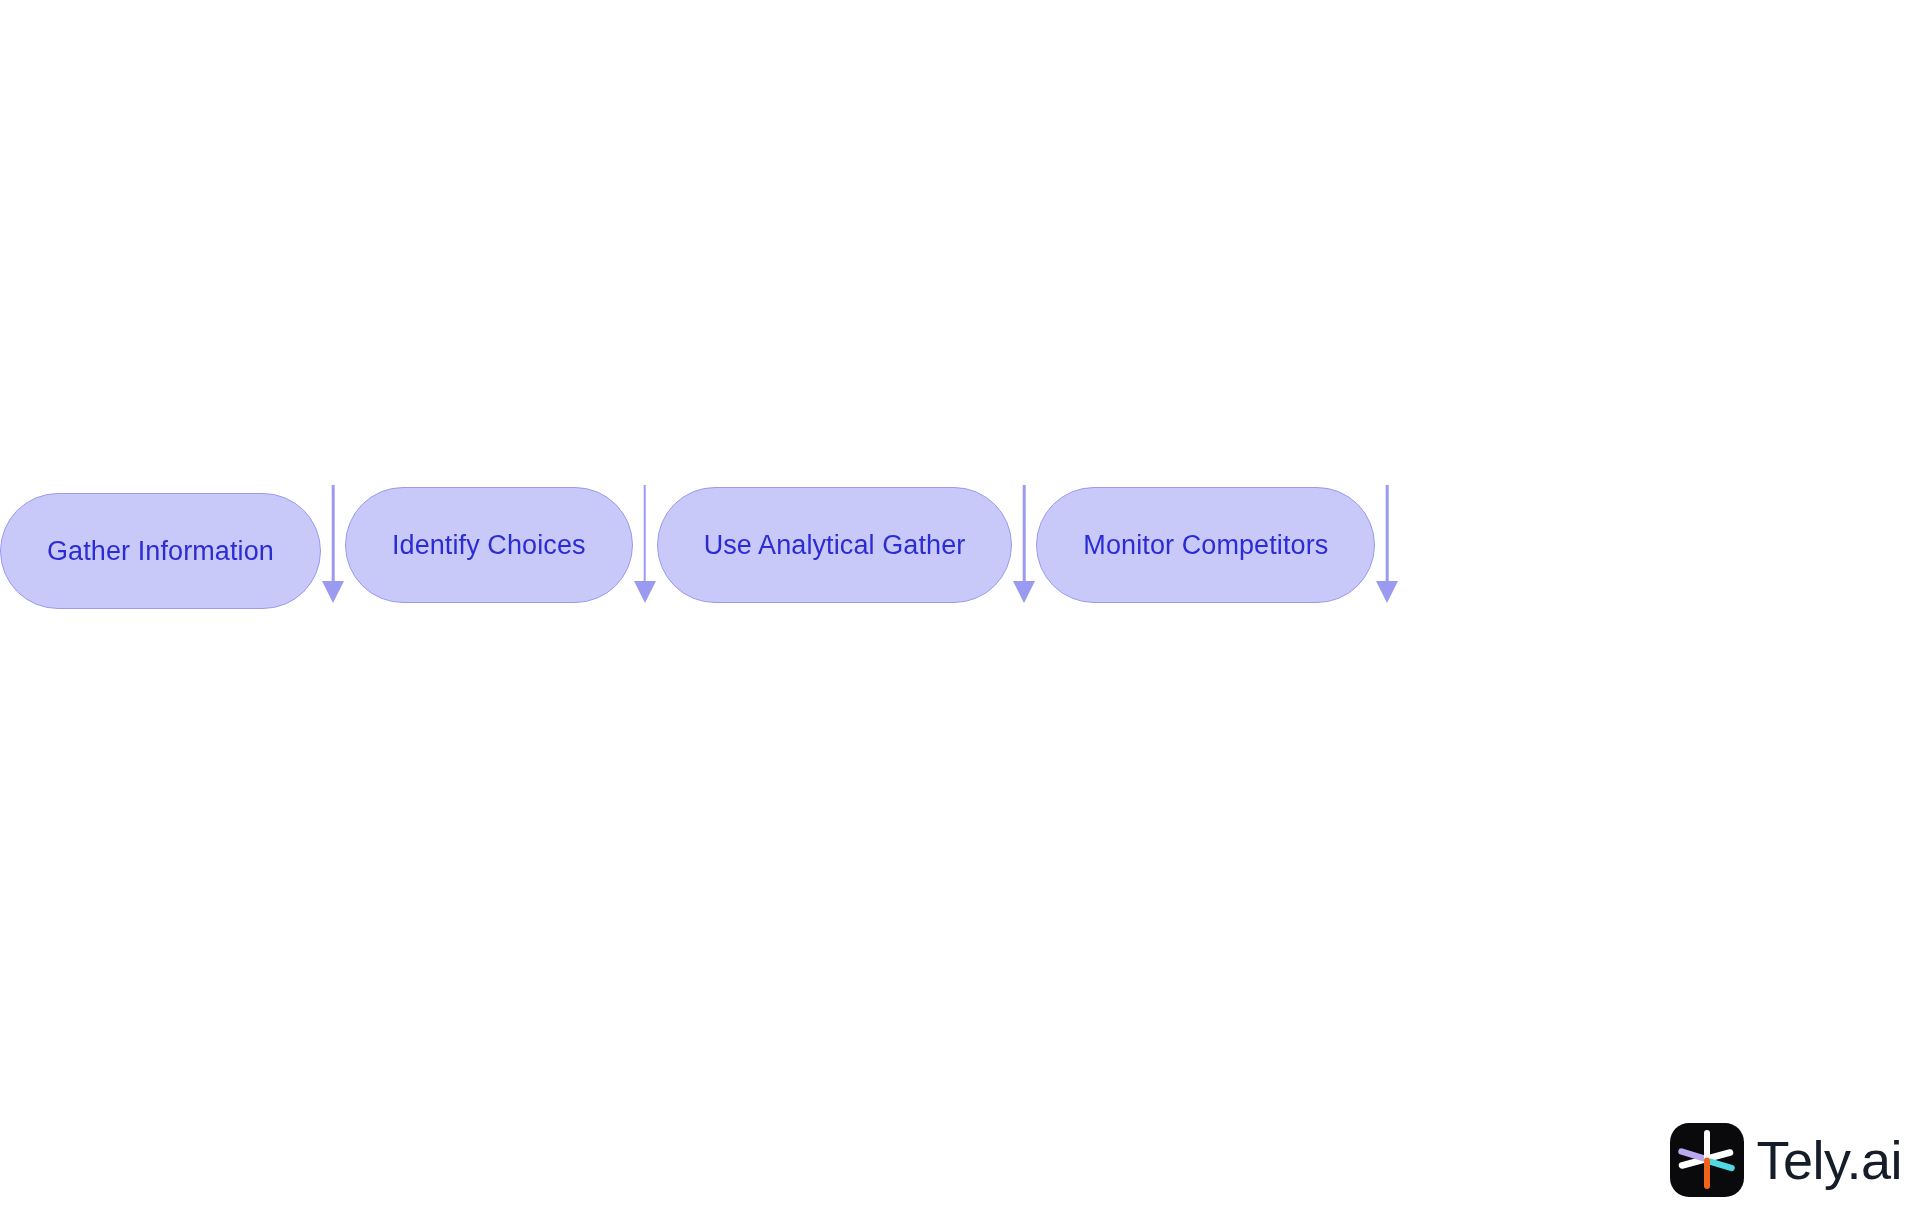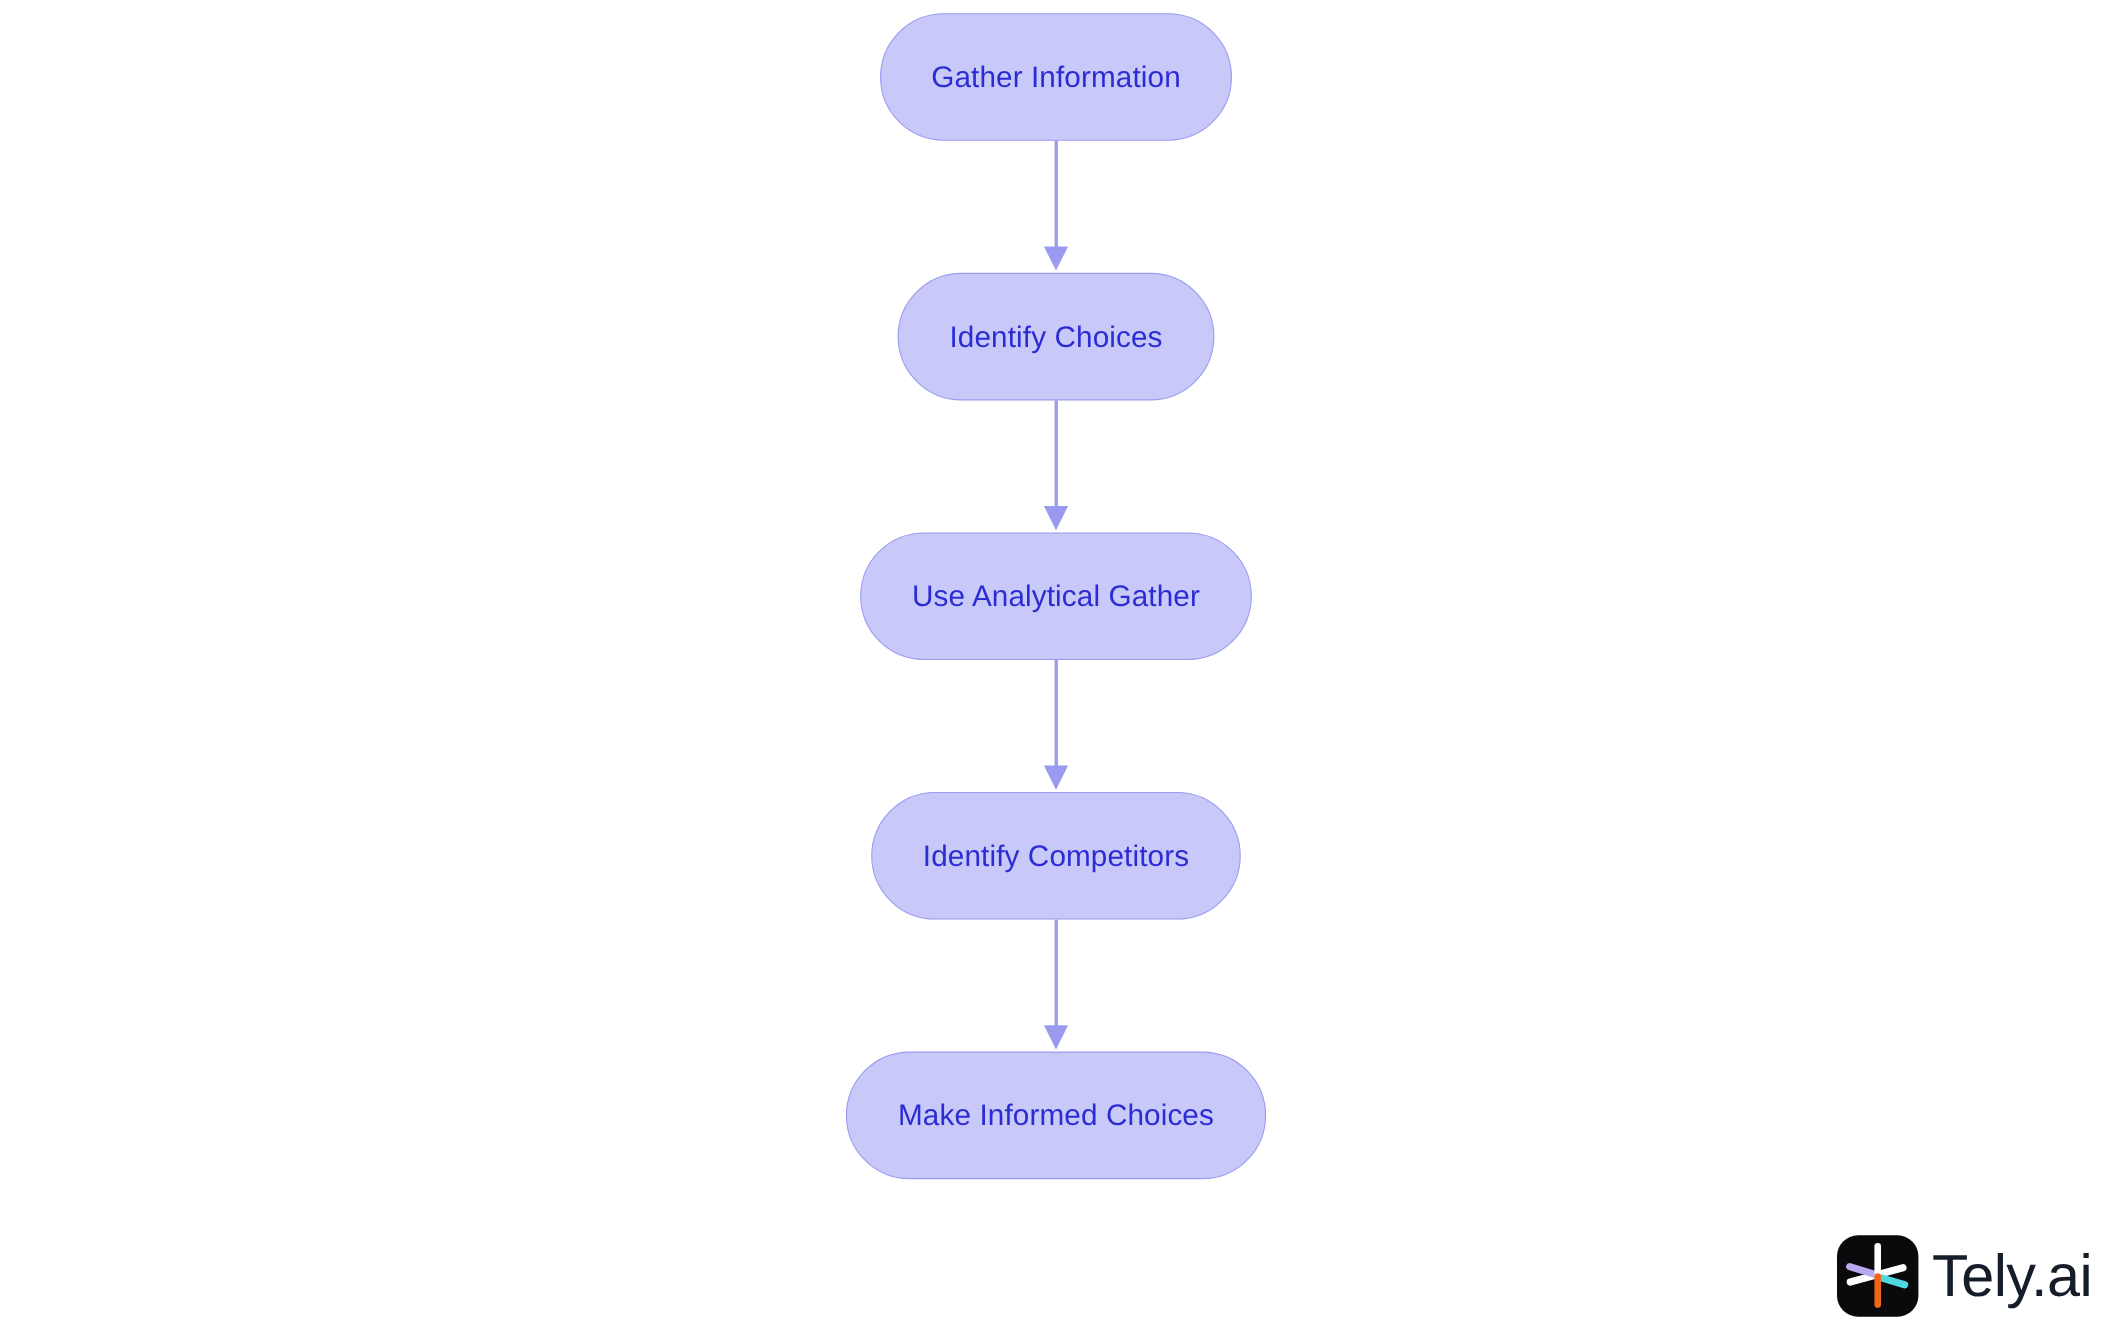--- a/index.html
+++ b/index.html
@@ -16,21 +16,21 @@
   }
 
   
   #flowchart {
     position: absolute;
     left: 0;
     top: 0;
     width: 1920px;
     height: 1090px;
     display: flex;
-    flex-direction: column;
+    flex-direction: row;
     align-items: center;
   }
 
   .flow-node {
     box-sizing: border-box;
     height: 116px;
     display: flex;
     align-items: center;
     justify-content: center;
     background: #c8c9f8;
@@ -128,31 +128,28 @@
   <div class="flow-node n2">
     <span>Use Analytical Gather</span>
   </div>
 
   <span class="flow-arrow">
     <span class="shaft"></span>
     <span class="head"></span>
   </span>
 
   <div class="flow-node n3">
-    <span>Identify Competitors</span>
+    <span>Monitor Competitors</span>
   </div>
 
   <span class="flow-arrow">
     <span class="shaft"></span>
     <span class="head"></span>
   </span>
 
-  <div class="flow-node n4">
-    <span>Make Informed Choices</span>
-  </div>
 
 </div>
 
 <div id="brand">
   <div class="mark">
     <svg width="74" height="74" viewBox="0 0 74 74">
 
       <line x1="12" y1="42.5" x2="60" y2="29.5" stroke="#ffffff" stroke-width="6.5" stroke-linecap="round"></line>
 
       <line x1="11.5" y1="28.5" x2="36" y2="36" stroke="#b9a8ef" stroke-width="6.5" stroke-linecap="round"></line>

